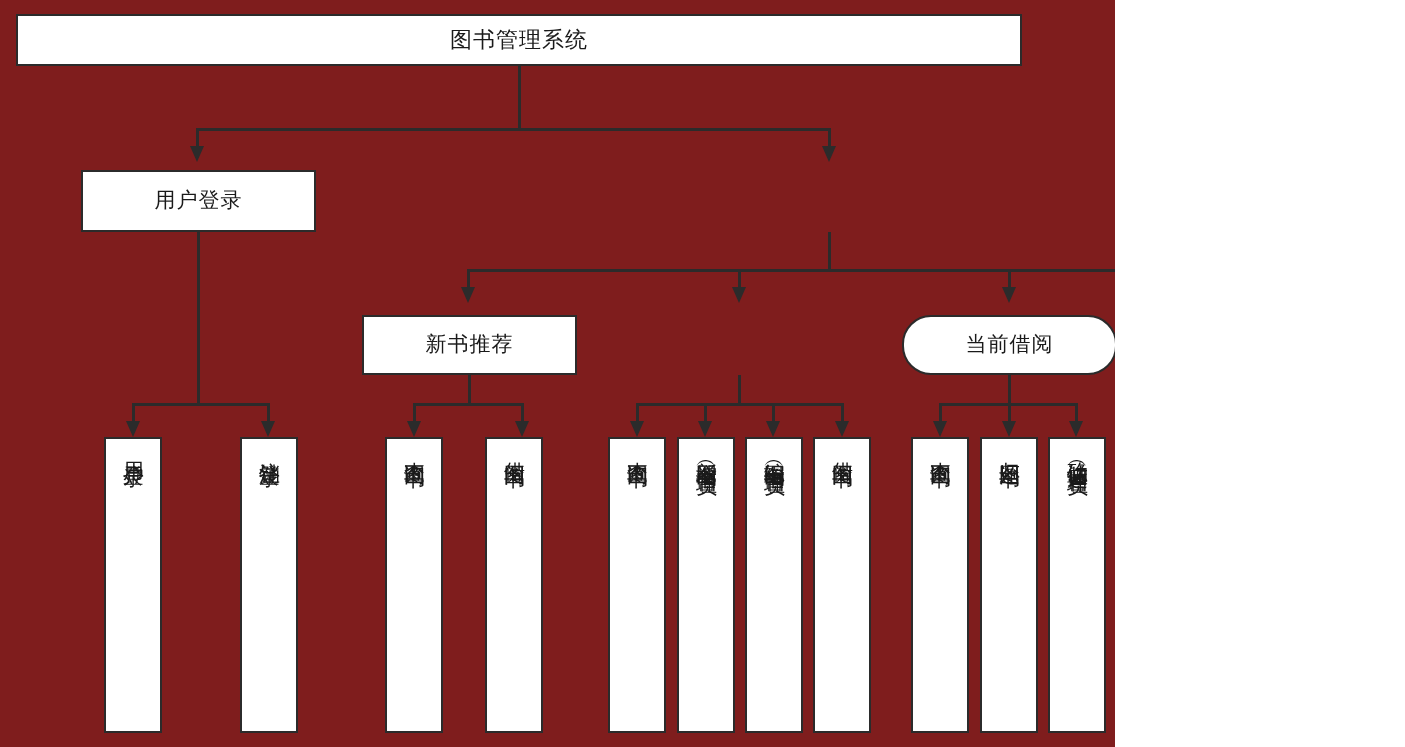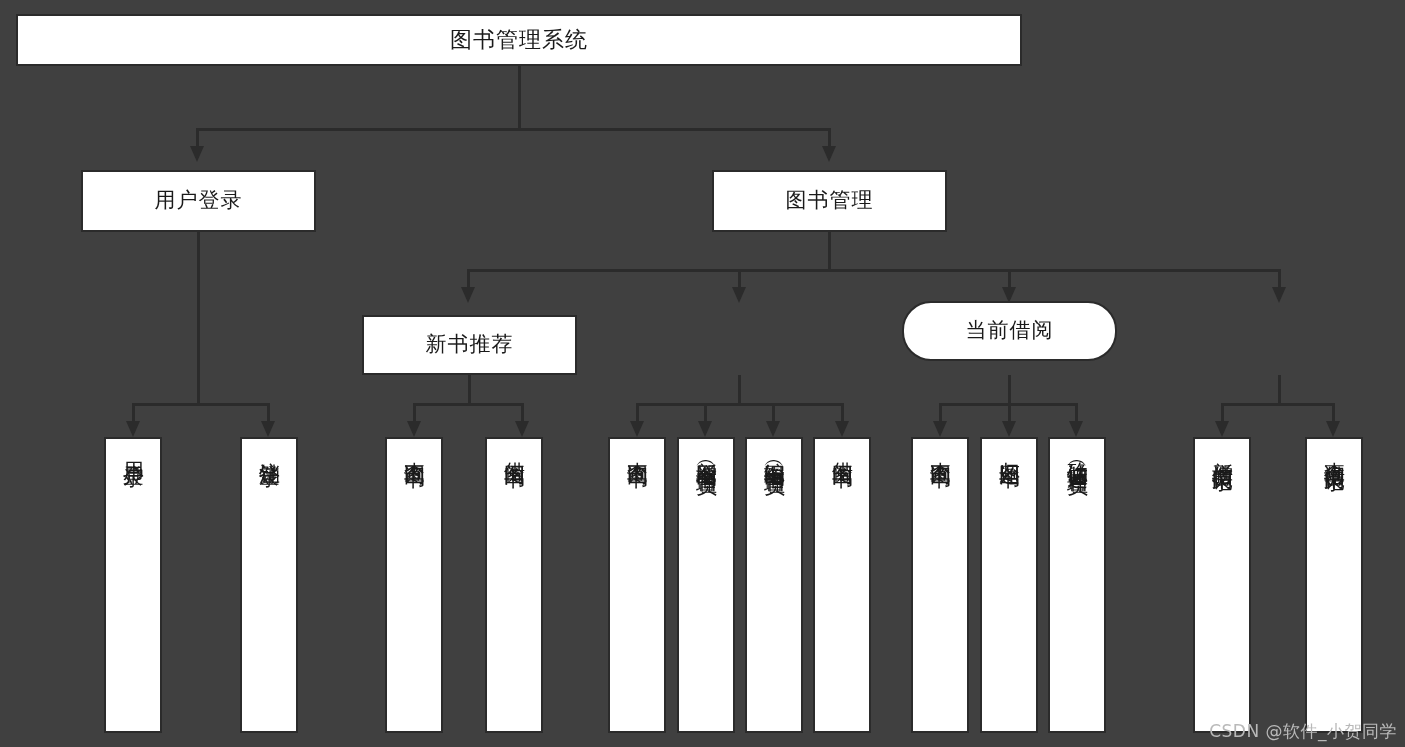--- a/index.html
+++ b/index.html
@@ -5,23 +5,23 @@
   html, body {
     margin: 0;
     padding: 0;
     background: #ffffff;
   }
   body {
     font-family: "DejaVu Sans", "Liberation Sans", sans-serif;
   }
   #canvas {
     position: relative;
-    width: 1405px;
+    width: 1115px;
     height: 747px;
-    background: #404040;
+    background: #7f1d1d;
     overflow: hidden;
   }
   .node {
     position: absolute;
     box-sizing: border-box;
     border: 2.5px solid #2b2b2b;
     background: #ffffff;
     display: flex;
     align-items: center;
     justify-content: center;
@@ -84,23 +84,20 @@
 
   <div class="edge v" style="left:518px; top:66px; width:2.5px; height:64px;"></div>
   <div class="edge h" style="left:197px; top:128px; width:634px; height:2.5px;"></div>
   <div class="edge v" style="left:196px; top:128px; width:2.5px; height:19px;"></div>
   <div class="edge v" style="left:828px; top:128px; width:2.5px; height:19px;"></div>
   <div class="arrow" style="left:190px; top:146px;"></div>
   <div class="arrow" style="left:822px; top:146px;"></div>
 
   <div class="node horizontal" style="left:81px; top:170px; width:235px; height:62px;">
     <span>用户登录</span>
-  </div>
-  <div class="node horizontal" style="left:712px; top:170px; width:235px; height:62px;">
-    <span>图书管理</span>
   </div>
 
   <div class="edge v" style="left:197px; top:232px; width:2.5px; height:173px;"></div>
   <div class="edge h" style="left:133px; top:403px; width:136px; height:2.5px;"></div>
   <div class="edge v" style="left:132px; top:403px; width:2.5px; height:19px;"></div>
   <div class="edge v" style="left:267px; top:403px; width:2.5px; height:19px;"></div>
   <div class="arrow" style="left:126px; top:421px;"></div>
   <div class="arrow" style="left:261px; top:421px;"></div>
 
   <div class="edge v" style="left:828px; top:232px; width:2.5px; height:39px;"></div>
@@ -110,21 +107,21 @@
   <div class="edge v" style="left:1008px; top:269px; width:2.5px; height:19px;"></div>
   <div class="edge v" style="left:1278px; top:269px; width:2.5px; height:19px;"></div>
   <div class="arrow" style="left:461px; top:287px;"></div>
   <div class="arrow" style="left:732px; top:287px;"></div>
   <div class="arrow" style="left:1002px; top:287px;"></div>
   <div class="arrow" style="left:1272px; top:287px;"></div>
 
   <div class="node horizontal" style="left:362px; top:315px; width:215px; height:60px;text-align:right;">
     <span>新书推荐</span>
   </div>
-  <div class="node horizontal" style="left:902px; top:301px; width:215px; height:60px;border-radius:29px;">
+  <div class="node horizontal" style="left:902px; top:315px; width:215px; height:60px;border-radius:29px;">
     <span>当前借阅</span>
   </div>
 
   <div class="edge v" style="left:468px; top:375px; width:2.5px; height:30px;"></div>
   <div class="edge h" style="left:414px; top:403px; width:110px; height:2.5px;"></div>
   <div class="edge v" style="left:413px; top:403px; width:2.5px; height:19px;"></div>
   <div class="edge v" style="left:521px; top:403px; width:2.5px; height:19px;"></div>
   <div class="arrow" style="left:407px; top:421px;"></div>
   <div class="arrow" style="left:515px; top:421px;"></div>
 
@@ -192,15 +189,14 @@
     <span class="vtext">确认归还（管理员）</span>
   </div>
 
   <div class="node vertical" style="left:1193px; top:437px; width:58px; height:296px;">
     <span class="vtext">新增借阅记录</span>
   </div>
   <div class="node vertical" style="left:1305px; top:437px; width:58px; height:296px;">
     <span class="vtext">查询借阅记录</span>
   </div>
 
-  <div class="watermark">CSDN @软件_小贺同学</div>
 
 </div>
 
 </body></html>

